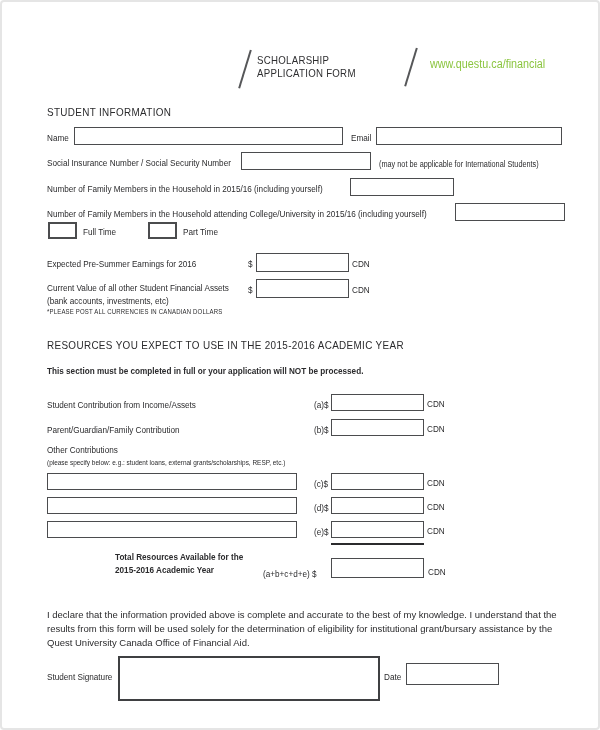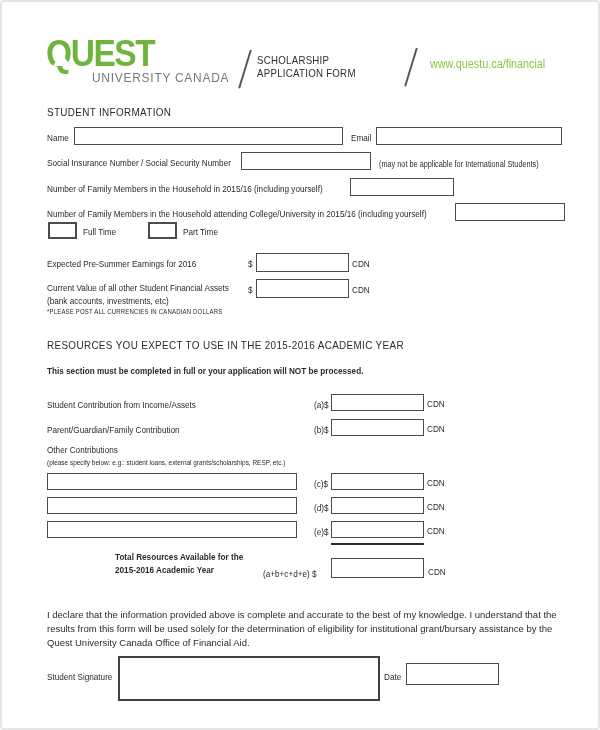--- a/index.html
+++ b/index.html
@@ -38,25 +38,20 @@
                 transform:scaleX(.88); transform-origin:0 0; }
   .site { position:absolute; left:428px; top:55px; font-size:12px; color:var(--link-green,#8bc53f);
           text-decoration:none; white-space:nowrap; transform:scaleX(.9); transform-origin:0 0; cursor:pointer; }
   .para { position:absolute; left:45px; top:606px; width:516px; font-size:9.5px; line-height:13.8px; color:var(--ink,#2b2b2d); }
 </style>
 </head>
 <body>
 
 <div class="page">
 
-  <div style="position:absolute;left:44px;top:38px;width:180px;height:50px;">
-    <div class="logo-word">QUEST</div>
-    <div class="mountain"></div>
-    <div class="logo-sub">UNIVERSITY CANADA</div>
-  </div>
 
   <div class="slash" style="left:242px;top:47px;"></div>
 
   <div class="form-title">
     <div>SCHOLARSHIP</div>
     <div>APPLICATION FORM</div>
   </div>
 
   <div class="slash" style="left:408px;top:45px;"></div>
 

